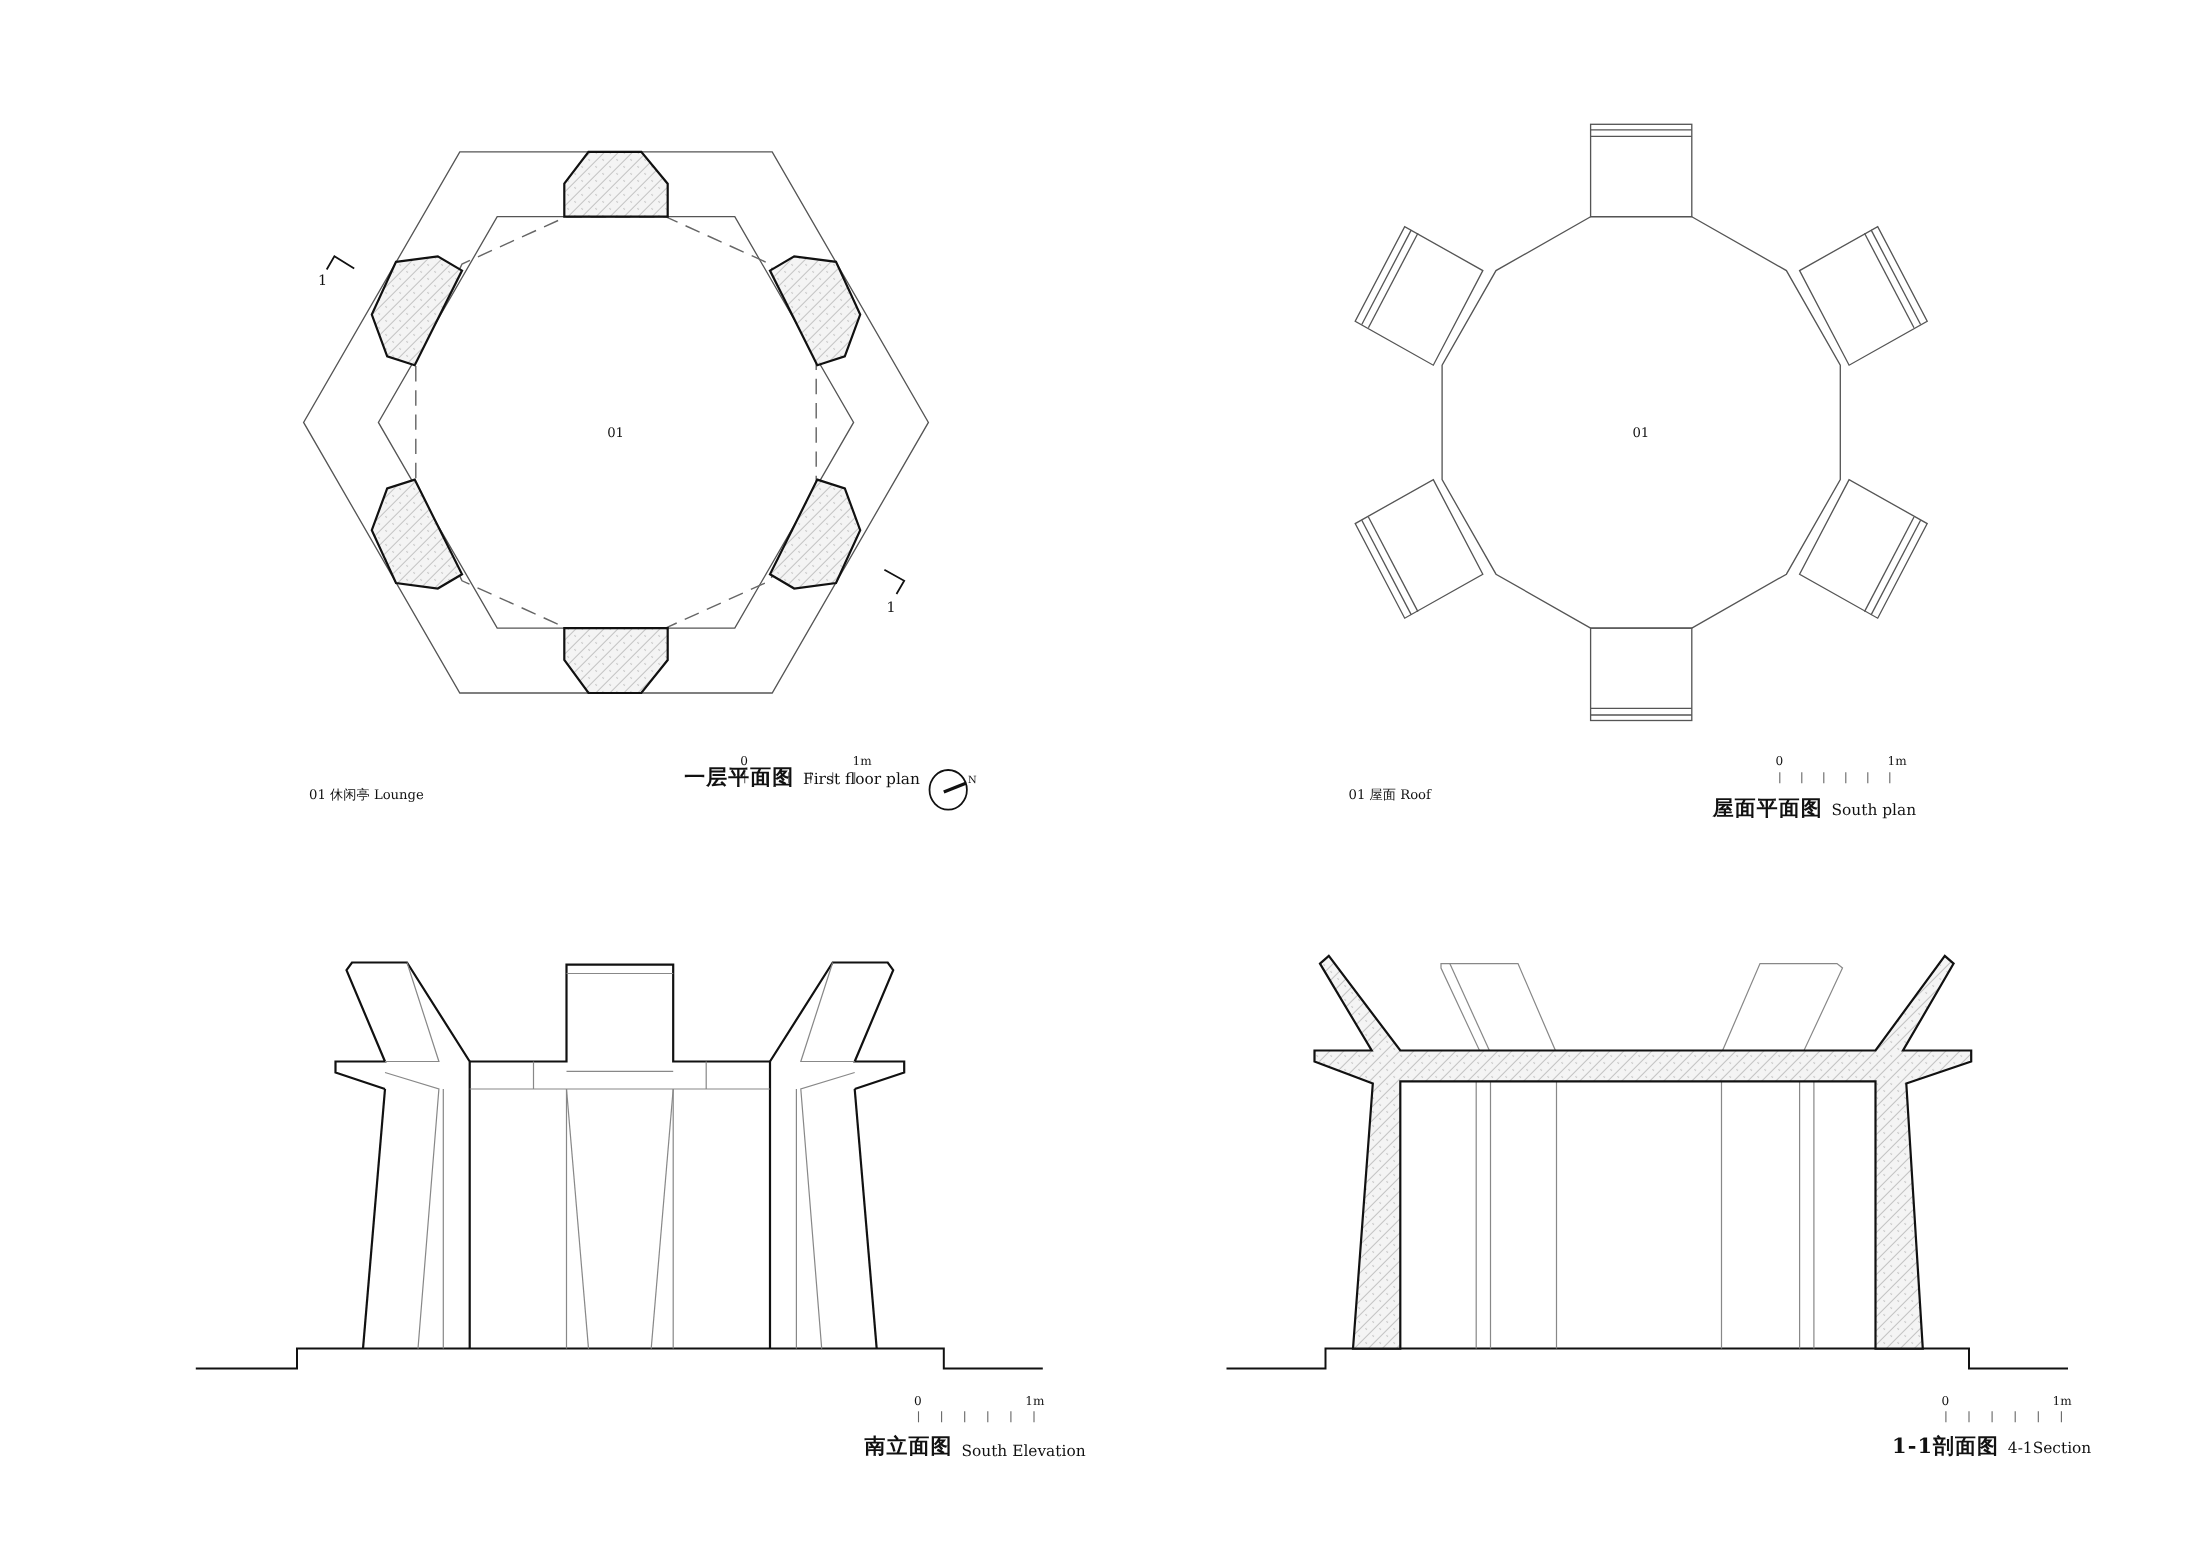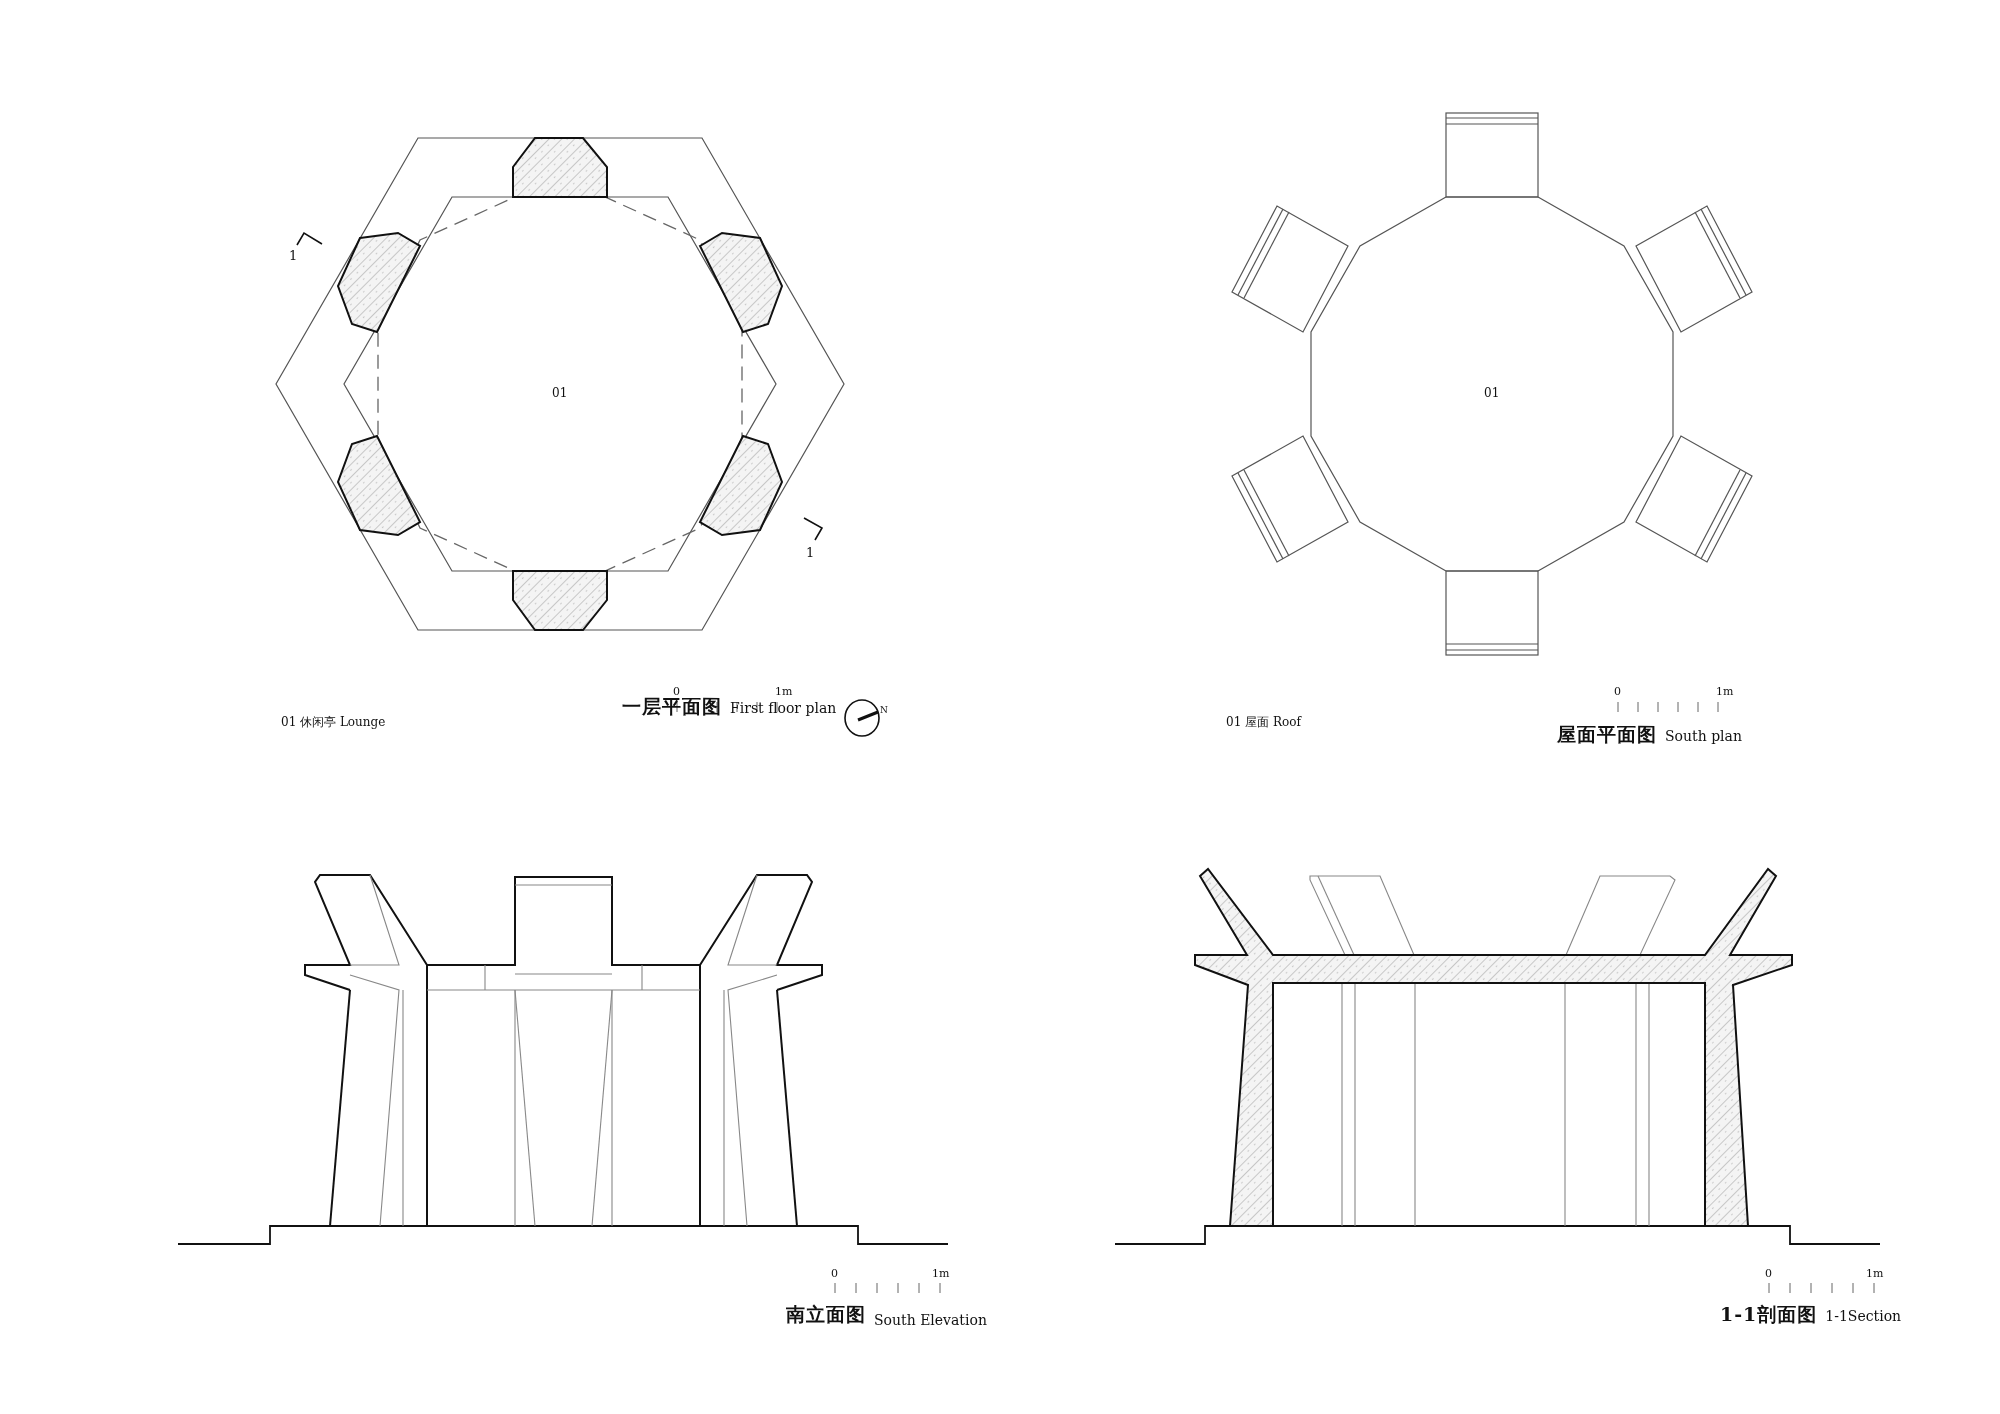--- a/index.html
+++ b/index.html
@@ -209,16 +209,16 @@
 <span class="lbl scale-num" style="left:932px; top:1267px;">1m</span>
 <div class="title-block" style="left:786px; top:1302px;align-items:flex-end;">
   <span class="title-cn">南立面图</span>
   <span class="title-en">South Elevation</span>
 </div>
 
 <span class="lbl scale-num" style="left:1765px; top:1267px;">0</span>
 <span class="lbl scale-num" style="left:1866px; top:1267px;">1m</span>
 <div class="title-block" style="left:1720px; top:1302px;">
   <span class="title-cn">1-1剖面图</span>
-  <span class="title-en">1-1Section</span>
+  <span class="title-en">4-1Section</span>
 </div>
 
 </div>
 
 </body></html>

